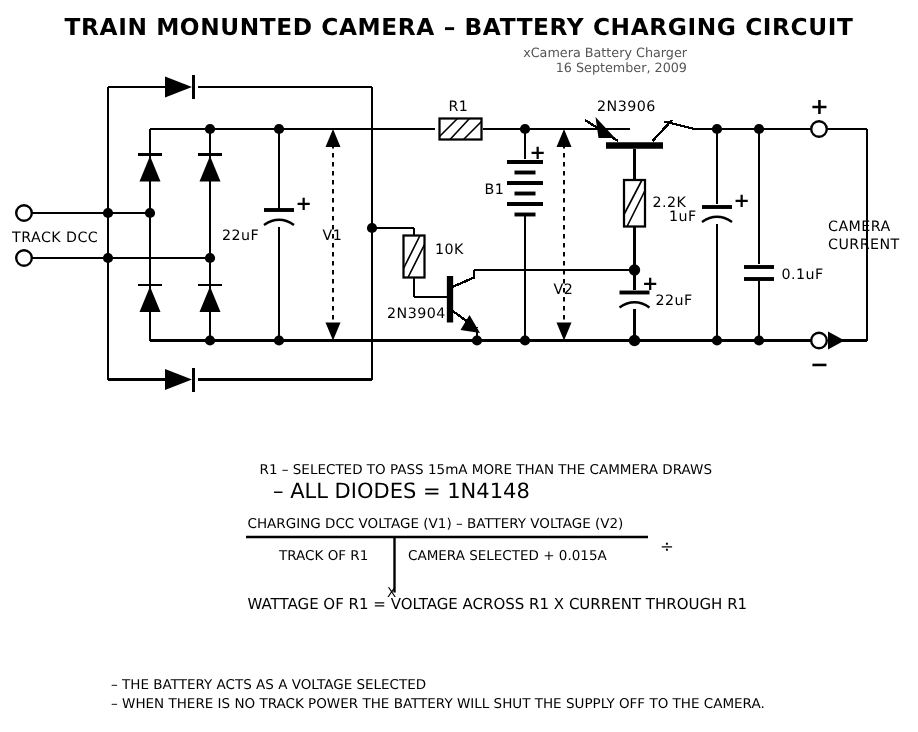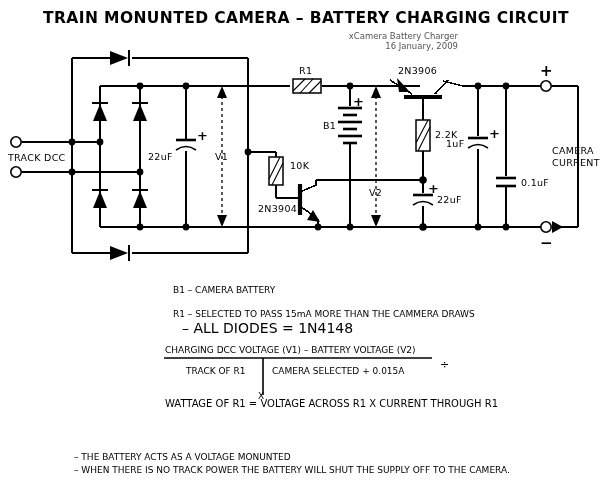--- a/index.html
+++ b/index.html
@@ -123,21 +123,21 @@
     white-space: nowrap;
   }
 </style>
 </head>
 <body>
 
 <div id="sheet">
 
   <div class="title">TRAIN MONUNTED CAMERA – BATTERY CHARGING CIRCUIT</div>
   <div class="subtitle">xCamera Battery Charger</div>
-  <div class="subtitle2">16 January, 2009</div>
+  <div class="subtitle2">16 September, 2009</div>
 
   <svg width="612" height="488" viewBox="0 0 612 488" style="position:absolute; left:0; top:0;">
 
     <defs>
       <pattern id="hatchpat" width="6" height="6" patternTransform="rotate(45)" patternUnits="userSpaceOnUse">
         <line x1="0" y1="0" x2="0" y2="6" stroke="#000" stroke-width="1.1"></line>
       </pattern>
     </defs>
 
     <g>
@@ -365,27 +365,26 @@
 
     <g>
 
       <path class="rulel" d="M 164 358 L 432 358"></path>
 
       <path class="rulel" d="M 263 358 L 263 395"></path>
     </g>
 
   </svg>
 
-  <div class="notes">B1 – CAMERA BATTERY</div>
   <div class="notes2">R1 – SELECTED TO PASS 15mA MORE THAN THE CAMMERA DRAWS</div>
   <div class="notes3">– ALL DIODES = 1N4148</div>
 
   <div style="position:absolute; left:165px; top:345px; font-size:9px; white-space:nowrap;">CHARGING DCC VOLTAGE (V1) – BATTERY VOLTAGE (V2)</div>
   <div style="position:absolute; left:440px; top:358px; font-size:11px; white-space:nowrap;">÷</div>
   <div style="position:absolute; left:186px; top:366px; font-size:9px; white-space:nowrap;">TRACK OF R1</div>
   <div style="position:absolute; left:272px; top:366px; font-size:9px; white-space:nowrap;">CAMERA SELECTED + 0.015A</div>
   <div style="position:absolute; left:258px; top:391px; font-size:9px; white-space:nowrap;">X</div>
   <div style="position:absolute; left:165px; top:398px; font-size:10px; white-space:nowrap;">WATTAGE OF R1 = VOLTAGE ACROSS R1 X  CURRENT THROUGH R1</div>
 
-  <div class="footer1">– THE BATTERY ACTS AS A VOLTAGE MONUNTED</div>
+  <div class="footer1">– THE BATTERY ACTS AS A VOLTAGE SELECTED</div>
   <div class="footer2">– WHEN THERE IS NO TRACK POWER THE BATTERY WILL SHUT THE SUPPLY OFF TO THE CAMERA.</div>
 
 </div>
 
 </body></html>

